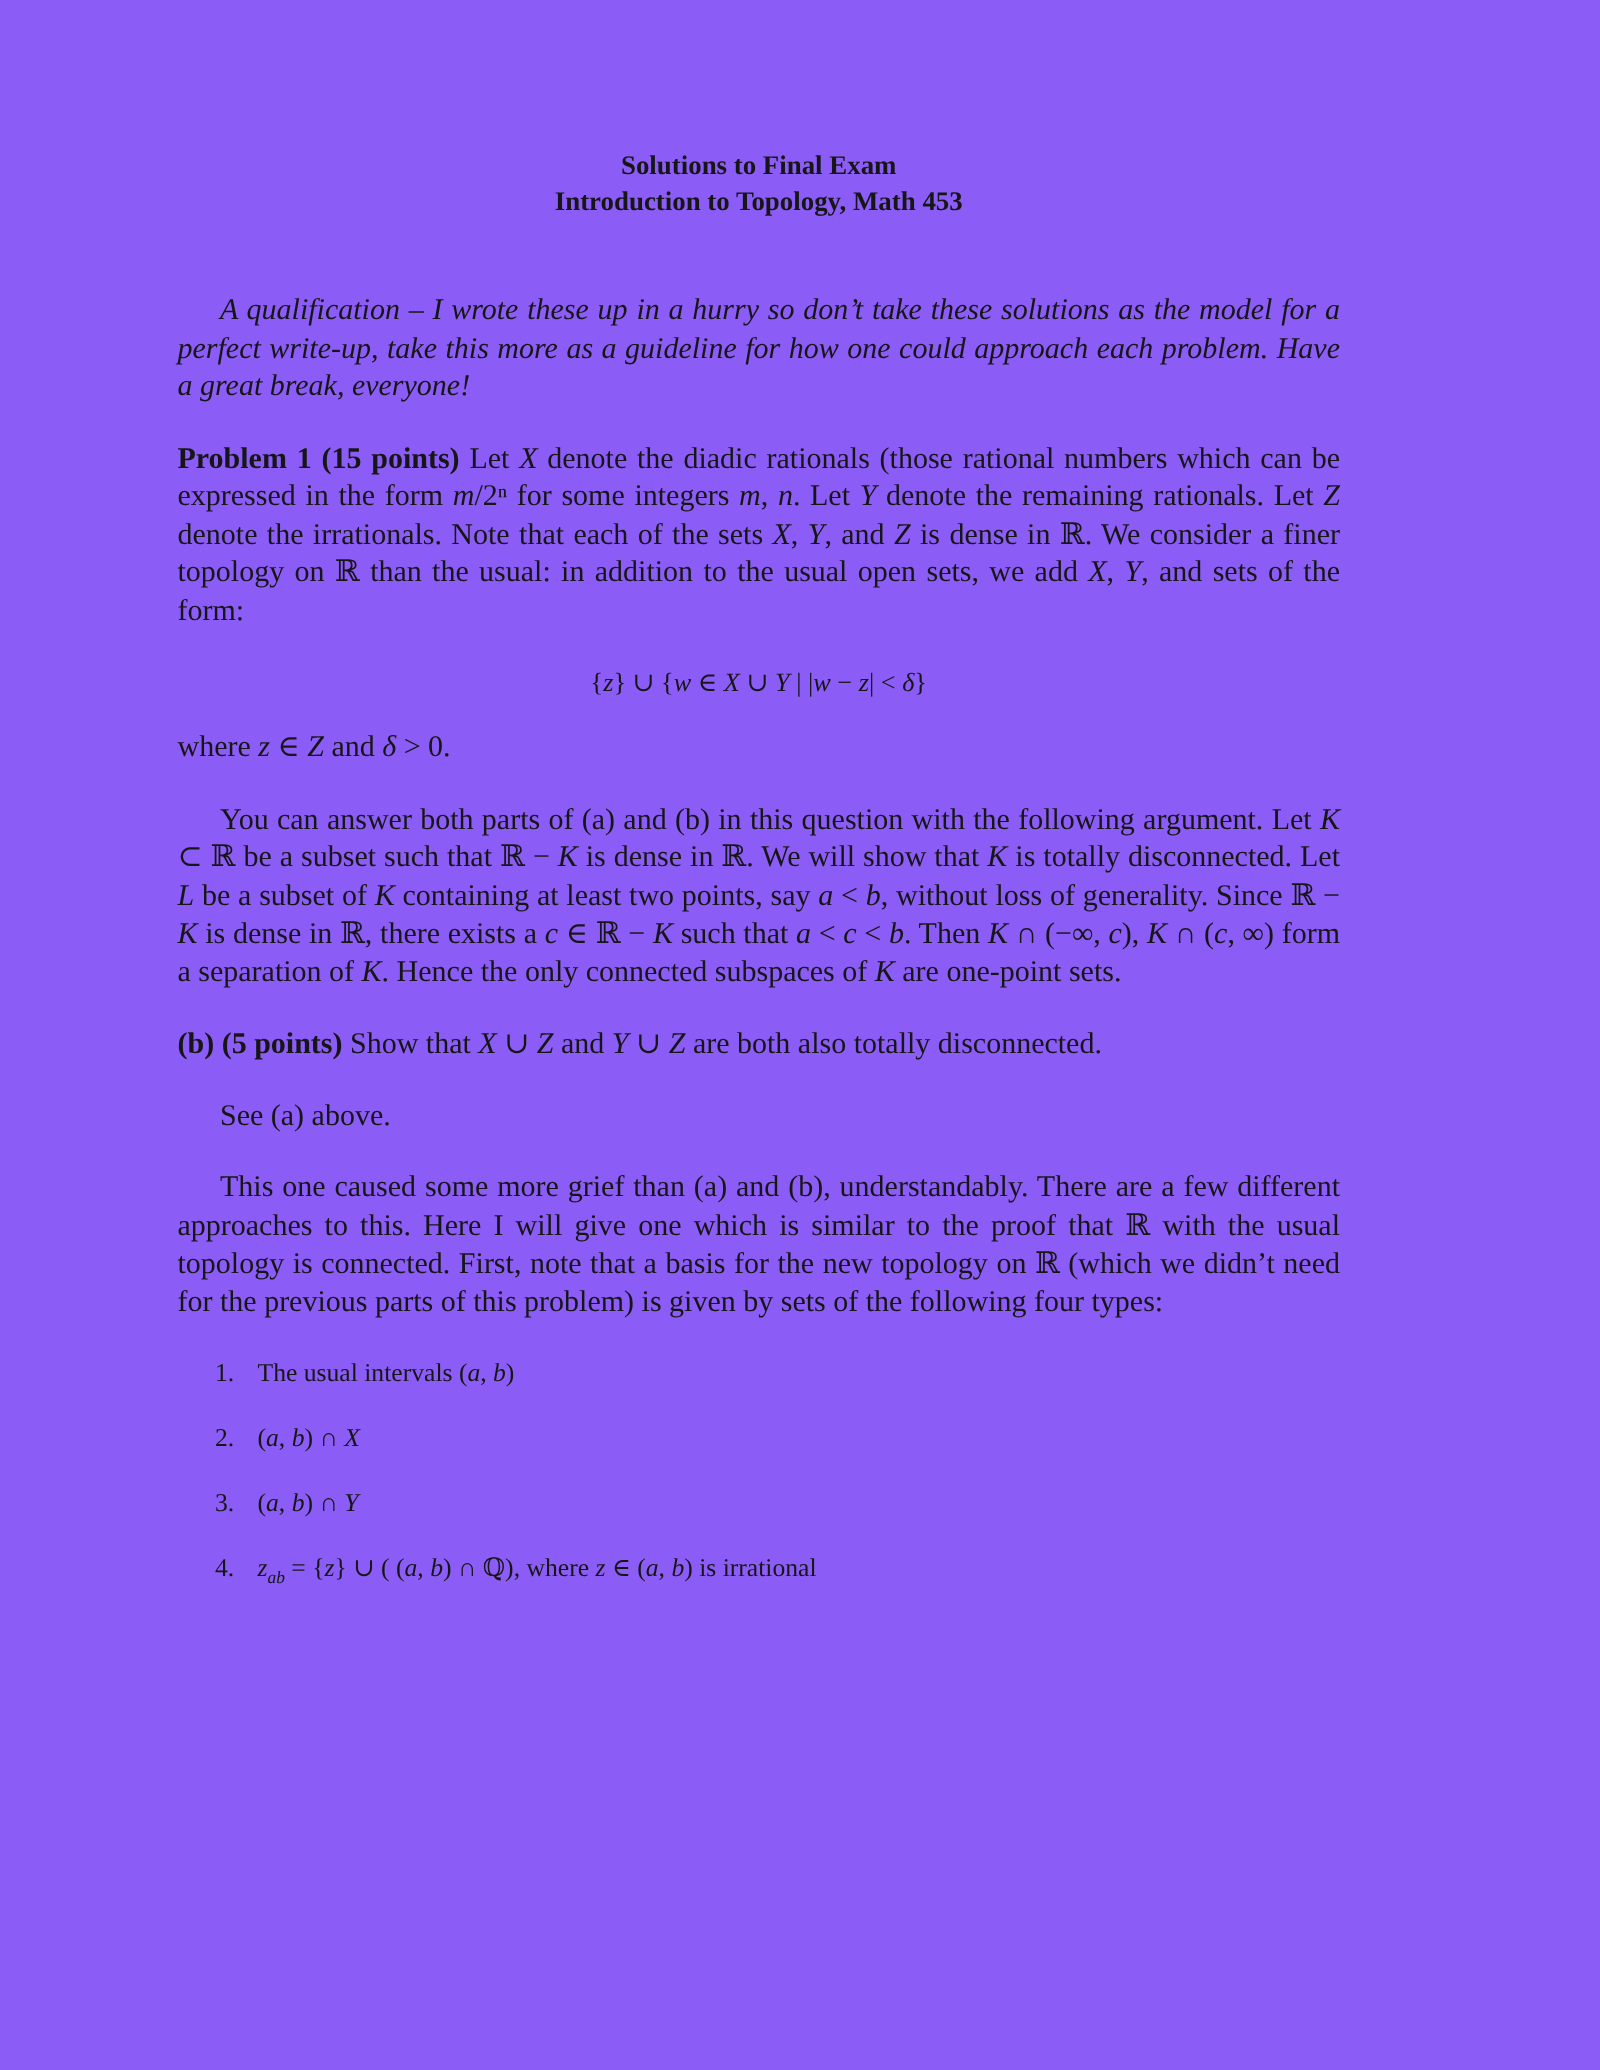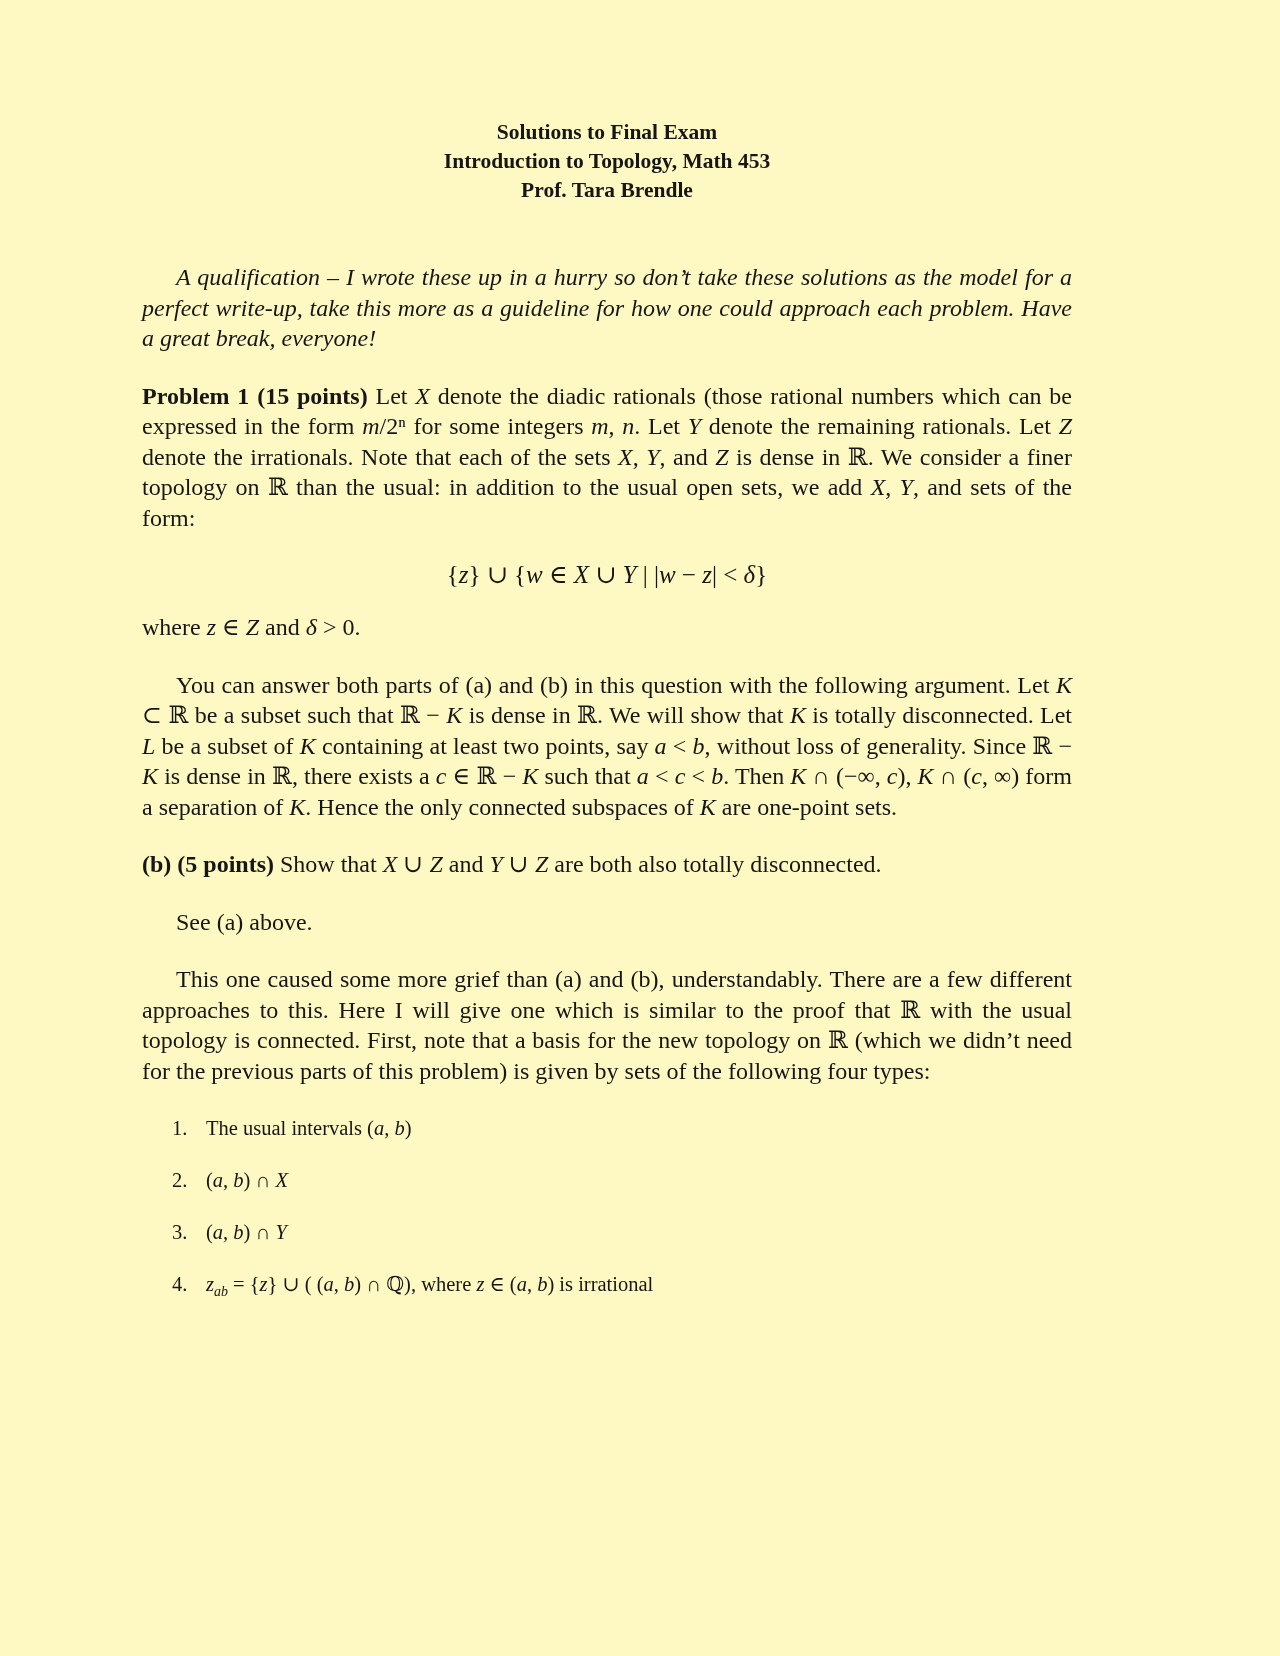--- a/index.html
+++ b/index.html
@@ -8,40 +8,40 @@
     min-height: 1656px;
     font-family: "Liberation Serif", "DejaVu Serif", serif;
     color: #161616;
     -webkit-font-smoothing: antialiased;
   }
   .page {
     box-sizing: border-box;
     width: 1280px;
     min-height: 1656px;
     padding: 118px 208px 60px 142px;
-    background: #fef9c3;
+    background: #8b5cf6;
   }
   .title-block {
     text-align: center;
     font-weight: bold;
     font-size: 21.5px;
     line-height: 29px;
     margin: 0 0 57px 0;
   }
   .para {
     font-size: 24px;
     line-height: 30.5px;
     margin: 0 0 27px 0;
   }
   .justify { text-align: justify; }
   .indent { text-indent: 34px; }
   .italic { font-style: italic; }
   .tight { }
   .equation {
-    font-size: 25px;
+    font-size: 21px;
     line-height: 30px;
     text-align: center;
     margin: 4px 0 22px 0;
   }
   i { font-style: italic; }
   b { font-weight: bold; }
   sub { font-style: italic; font-size: 68%; }
   .list { margin: 6px 0 0 30px; }
   .list-item {
     display: flex;
@@ -56,21 +56,20 @@
   .list-text { flex: 1; }
 </style>
 </head>
 <body>
 
 <div class="page">
 
   <header class="title-block">
     <div>Solutions to Final Exam</div>
     <div>Introduction to Topology, Math 453</div>
-    <div>Prof. Tara Brendle</div>
   </header>
 
   <p class="para justify indent italic">A qualification – I wrote these up in a hurry so don’t take these solutions as the model for a perfect write-up, take this more as a guideline for how one could approach each problem. Have a great break, everyone!</p>
 
   <p class="para justify tight">
     <b>Problem 1 (15 points)</b>
     <span>Let <i>X</i> denote the diadic rationals (those rational numbers which can be expressed in the form <i>m</i>/2ⁿ for some integers <i>m</i>, <i>n</i>. Let <i>Y</i> denote the remaining rationals. Let <i>Z</i> denote the irrationals. Note that each of the sets <i>X</i>, <i>Y</i>, and <i>Z</i> is dense in ℝ. We consider a finer topology on ℝ than the usual: in addition to the usual open sets, we add <i>X</i>, <i>Y</i>, and sets of the form:</span>
   </p>
 
   <div class="equation">{<i>z</i>} ∪ {<i>w</i> ∈ <i>X</i> ∪ <i>Y</i>  |  |<i>w</i> − <i>z</i>| &lt; <i>δ</i>}</div>

